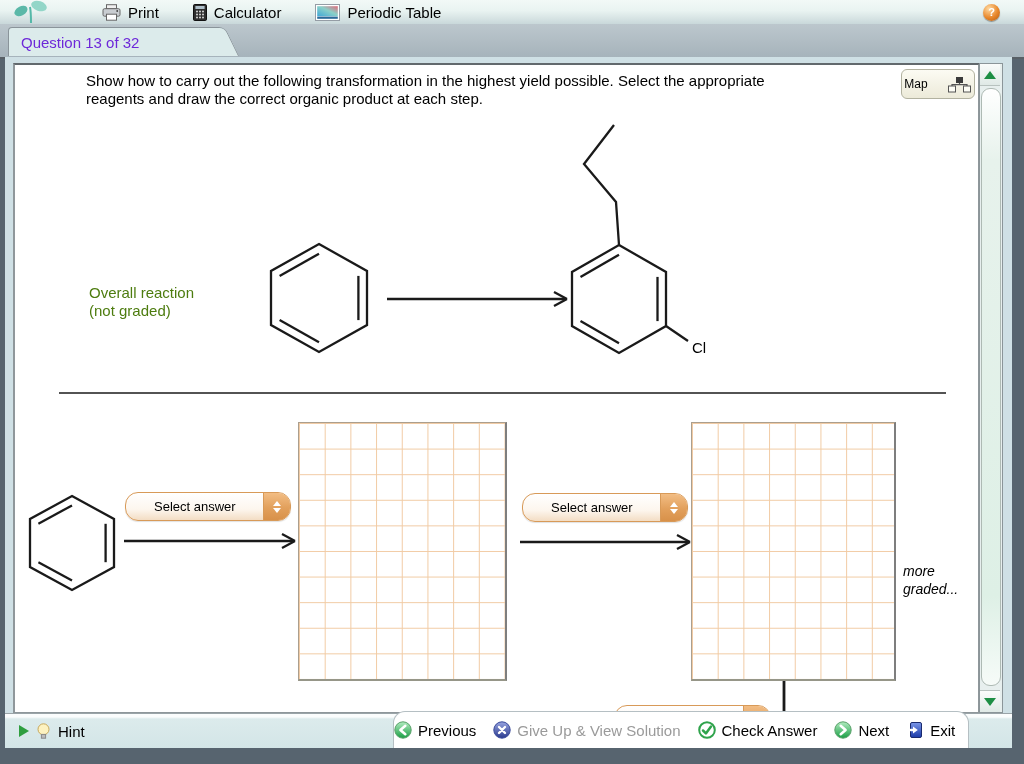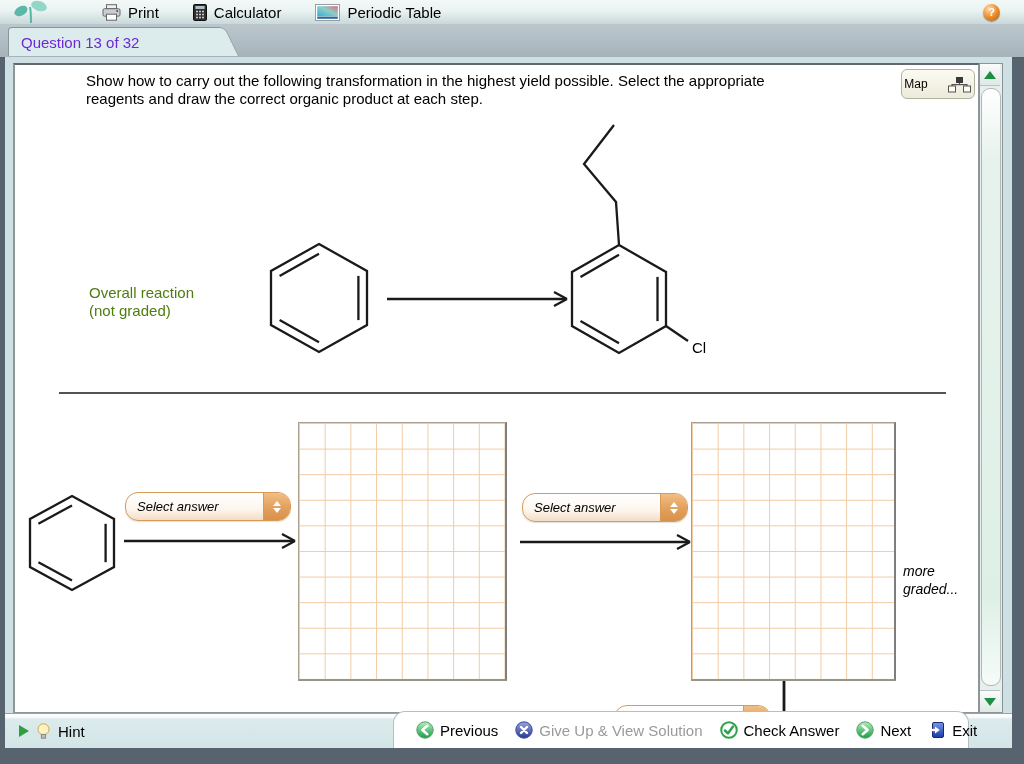--- a/index.html
+++ b/index.html
@@ -39,21 +39,21 @@
   .map-btn{position:absolute;left:886px;top:4px;width:72px;height:28px;
     background:linear-gradient(180deg,#fcfbf3,#ecead9);border:1px solid #b2b2a0;border-radius:6px;
     display:flex;align-items:center;justify-content:center;gap:19px;font-size:12px;color:#000;
     font-family:"Liberation Sans",sans-serif;}
   .overall-label{position:absolute;left:74px;top:219px;font-size:15px;line-height:18px;color:#4d7c0f;}
   .chem{position:absolute;left:0;top:0;pointer-events:none;}
 
   .dd{position:absolute;width:164px;height:27px;border:1px solid #d89a58;border-radius:13px;
     background:linear-gradient(180deg,#ffffff 0%,#fdf6ee 60%,#f3ddc4 100%);
     display:flex;align-items:stretch;overflow:hidden;box-shadow:0 1px 1px rgba(0,0,0,.12);}
-  .dd-text{flex:1;font-size:13px;font-style:italic;color:#000;display:flex;align-items:center;padding-left:11px;}
+  .dd-text{flex:1;font-size:13px;color:#000;display:flex;align-items:center;padding-left:11px;margin-left:17px;}
   .dd-btn{width:26px;background:linear-gradient(180deg,#f2bd84 0%,#e2a05c 55%,#d8914a 100%);
     border-left:1px solid #d89a58;display:flex;flex-direction:column;align-items:center;justify-content:center;gap:2px;}
   .tri-u{width:0;height:0;border-left:4px solid transparent;border-right:4px solid transparent;border-bottom:5px solid #fff;}
   .tri-d{width:0;height:0;border-left:4px solid transparent;border-right:4px solid transparent;border-top:5px solid #fff;}
 
   .grid{position:absolute;background-color:#fff;
     background-image:linear-gradient(to right,#f1cba4 1px,transparent 1px),
                      linear-gradient(to bottom,#f1cba4 1px,transparent 1px);
     background-size:25.7px 25.6px;
     border:1px solid #ab9f8e;border-right:2px solid #7e7e7e;border-bottom:2px solid #969688;}
@@ -77,21 +77,21 @@
     background:linear-gradient(180deg,#ffffff 0%,#e7f2ec 12%,#def0e6 85%,#f6fbf8 100%);}
 
   
   .hint-bar{position:absolute;left:0;right:0;bottom:0;height:35px;
     background:linear-gradient(180deg,#fbfdfd 0px,#fbfdfd 3px,#dcebec 5px,#d3e5e7 100%);
     border-top:1px solid #9aa4a8;display:flex;align-items:center;gap:8px;padding-left:14px;box-sizing:border-box;}
   .hint-play{width:0;height:0;border-top:6px solid transparent;border-bottom:6px solid transparent;border-left:10px solid #2f9e3f;}
   .hint-label{font-size:15px;color:#000;}
   .nav-bar{position:absolute;left:388px;bottom:0;width:576px;height:37px;background:#fff;
     border:1px solid #b5bfc3;border-bottom:none;border-radius:12px 12px 0 0;
-    display:flex;align-items:center;gap:17px;padding:0 22px;box-sizing:border-box;}
+    display:flex;align-items:center;gap:17px;padding:0 0;box-sizing:border-box;}
   .nav-btn{display:flex;align-items:center;gap:6px;font-size:15px;color:#000;cursor:default;white-space:nowrap;}
   .nav-btn.gray{color:#9a9a9a;}
 </style>
 </head>
 <body>
 
 <div class="app">
 
   <div class="top-bar">
     <svg class="logo" viewBox="0 0 46 24">

